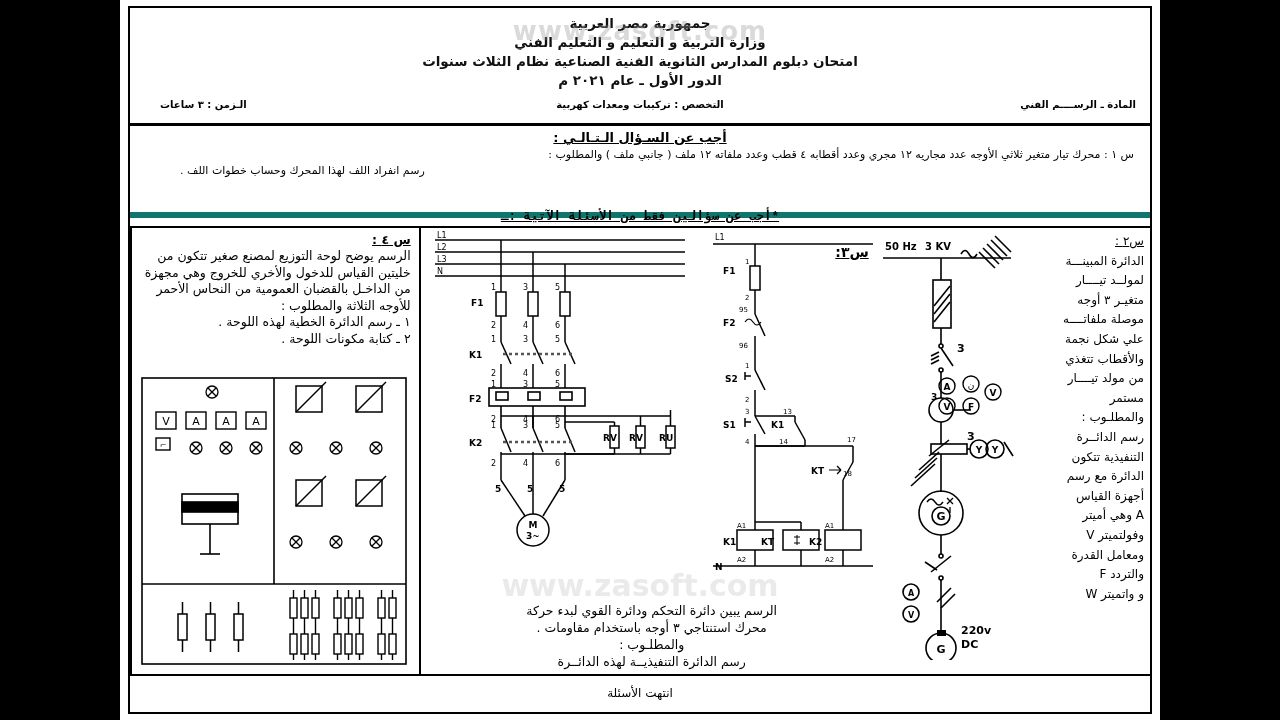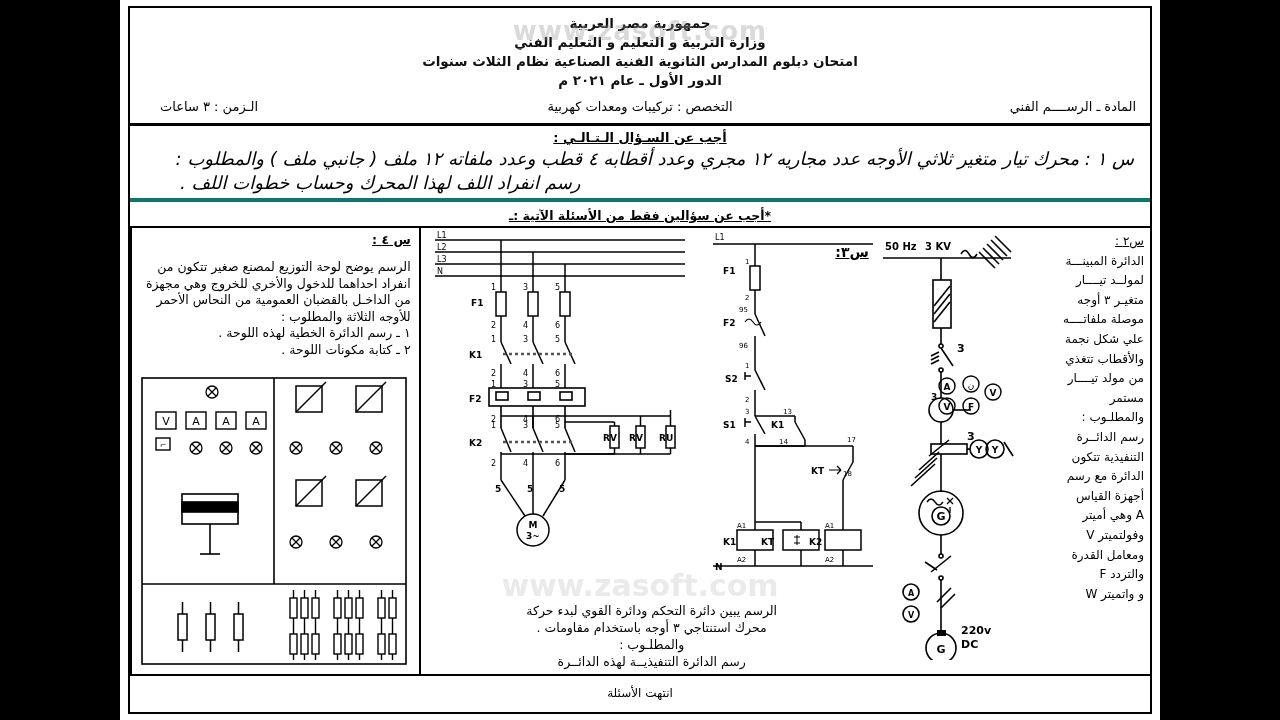--- a/index.html
+++ b/index.html
@@ -4,38 +4,38 @@
 <style>
   html,body{margin:0;padding:0;background:#000;}
   body{width:1280px;height:720px;overflow:hidden;font-family:"DejaVu Sans","Liberation Sans",sans-serif;}
   .page{position:absolute;left:120px;top:0;width:1040px;height:720px;background:#fff;box-sizing:border-box;}
   .frame{position:absolute;left:8px;top:6px;right:8px;bottom:6px;border:2px solid #000;box-sizing:border-box;}
   .ar{direction:rtl;unicode-bidi:embed;}
   .hdr{position:absolute;left:0;right:0;top:0;height:118px;border-bottom:3px solid #000;box-sizing:border-box;}
   .hline{text-align:center;font-size:13.5px;line-height:19px;color:#111;font-weight:600;}
   .hline.t1{padding-top:6px;}
   .hrow{position:absolute;left:0;right:0;bottom:4px;height:20px;}
-  .hrow span{position:absolute;font-size:13px;font-weight:400;white-space:nowrap;}
+  .hrow span{position:absolute;font-size:10px;font-weight:700;white-space:nowrap;}
   .hr-right{right:14px;}
   .hr-mid{left:50%;transform:translateX(-50%);}
   .hr-left{left:30px;}
-  .q1{position:absolute;left:0;right:0;top:118px;height:76px;border-bottom:4px solid #0f766e;box-sizing:border-box;}
+  .q1{position:absolute;left:0;right:0;top:118px;height:92px;border-bottom:6px solid #0f766e;box-sizing:border-box;}
   .q1 .ttl{text-align:center;font-size:13px;font-weight:700;text-decoration:underline;padding-top:4px;}
-  .q1 .l{font-size:18px;padding:3px 16px 0 16px;text-align:right;white-space:nowrap;font-style:italic;}
+  .q1 .l{font-size:11px;padding:3px 16px 0 16px;text-align:right;white-space:nowrap;}
   .q1 .l2{text-align:left;padding-left:39px;direction:rtl;margin-left:11px;}
   .two{position:absolute;left:0;right:0;top:194px;height:26px;border-bottom:2px solid #000;box-sizing:border-box;text-align:center;}
-  .two span{font-size:12.5px;font-weight:700;text-decoration:underline;display:inline-block;padding-top:6px;}
+  .two span{font-size:12.5px;font-weight:700;text-decoration:underline;display:inline-block;padding-top:6px;font-family:Liberation Mono, monospace;}
   .cols{position:absolute;left:0;right:0;top:220px;bottom:38px;display:flex;}
   .col{position:relative;box-sizing:border-box;}
   .col.c4{width:28.3%;border-left:2px solid #000;padding:4px 8px 0 8px;}
   .col.c3{width:45.5%;border-left:2px solid #000;position:relative;}
   .col.c2{width:26.2%;padding:4px 6px 0 6px;}
   .qlab{font-size:12.5px;font-weight:700;text-decoration:underline;}
   .qlab.ctr{text-align:left;}
-  .body4{font-size:12.5px;line-height:16.5px;text-align:right;margin-top:12px;}
+  .body4{font-size:12.5px;line-height:16.5px;text-align:right;margin-top:1px;}
   .c2txt{position:absolute;right:6px;top:4px;width:104px;font-size:12px;line-height:19.6px;text-align:right;}
   .c2txt div{white-space:nowrap;}
   .c2txt .u{text-decoration:underline;}
   .midtxt{position:absolute;left:8px;right:8px;bottom:4px;font-size:12.5px;line-height:17px;text-align:center;}
   .foot{position:absolute;left:0;right:0;bottom:0;height:38px;border-top:2px solid #000;box-sizing:border-box;}
   .foot span{display:block;text-align:center;font-size:12px;padding-top:10px;}
   .wm{position:absolute;left:50%;top:8px;transform:translateX(-50%);font-size:26px;font-weight:bold;color:rgba(150,150,150,.35);letter-spacing:1px;pointer-events:none;}
   .wm2{position:absolute;left:50%;top:560px;transform:translateX(-50%) rotate(0deg);font-size:30px;font-weight:bold;color:rgba(150,150,150,.20);pointer-events:none;}
   svg{display:block;}
   .sv{position:absolute;left:0;top:0;}
@@ -69,21 +69,21 @@
     <div class="two">
       <span class="ar">*أجب عن سؤالين فقط من الأسئلة الآتية :ـ</span>
     </div>
 
     <div class="cols">
 
       <div class="col c4">
         <div class="qlab ar">س ٤ :</div>
         <div class="body4 ar">
           <div>الرسم يوضح لوحة التوزيع لمصنع صغير تتكون من</div>
-          <div>انفراد احداهما للدخول والأخري للخروج وهي مجهزة</div>
+          <div>خليتين القياس للدخول والأخري للخروج وهي مجهزة</div>
           <div>من الداخـل بالقضبان العمومية من النحاس الأحمر</div>
           <div>للأوجه الثلاثة والمطلوب :</div>
           <div>١ ـ رسم الدائرة الخطية لهذه اللوحة .</div>
           <div>٢ ـ كتابة مكونات اللوحة .</div>
         </div>
 
         <svg class="sv" style="left:8px;top:148px;" width="268" height="290" viewBox="0 0 268 290">
           <g fill="none" stroke="#000" stroke-width="1.6">
             <rect x="2" y="2" width="264" height="286"></rect>
             <line x1="134" y1="2" x2="134" y2="208"></line>

